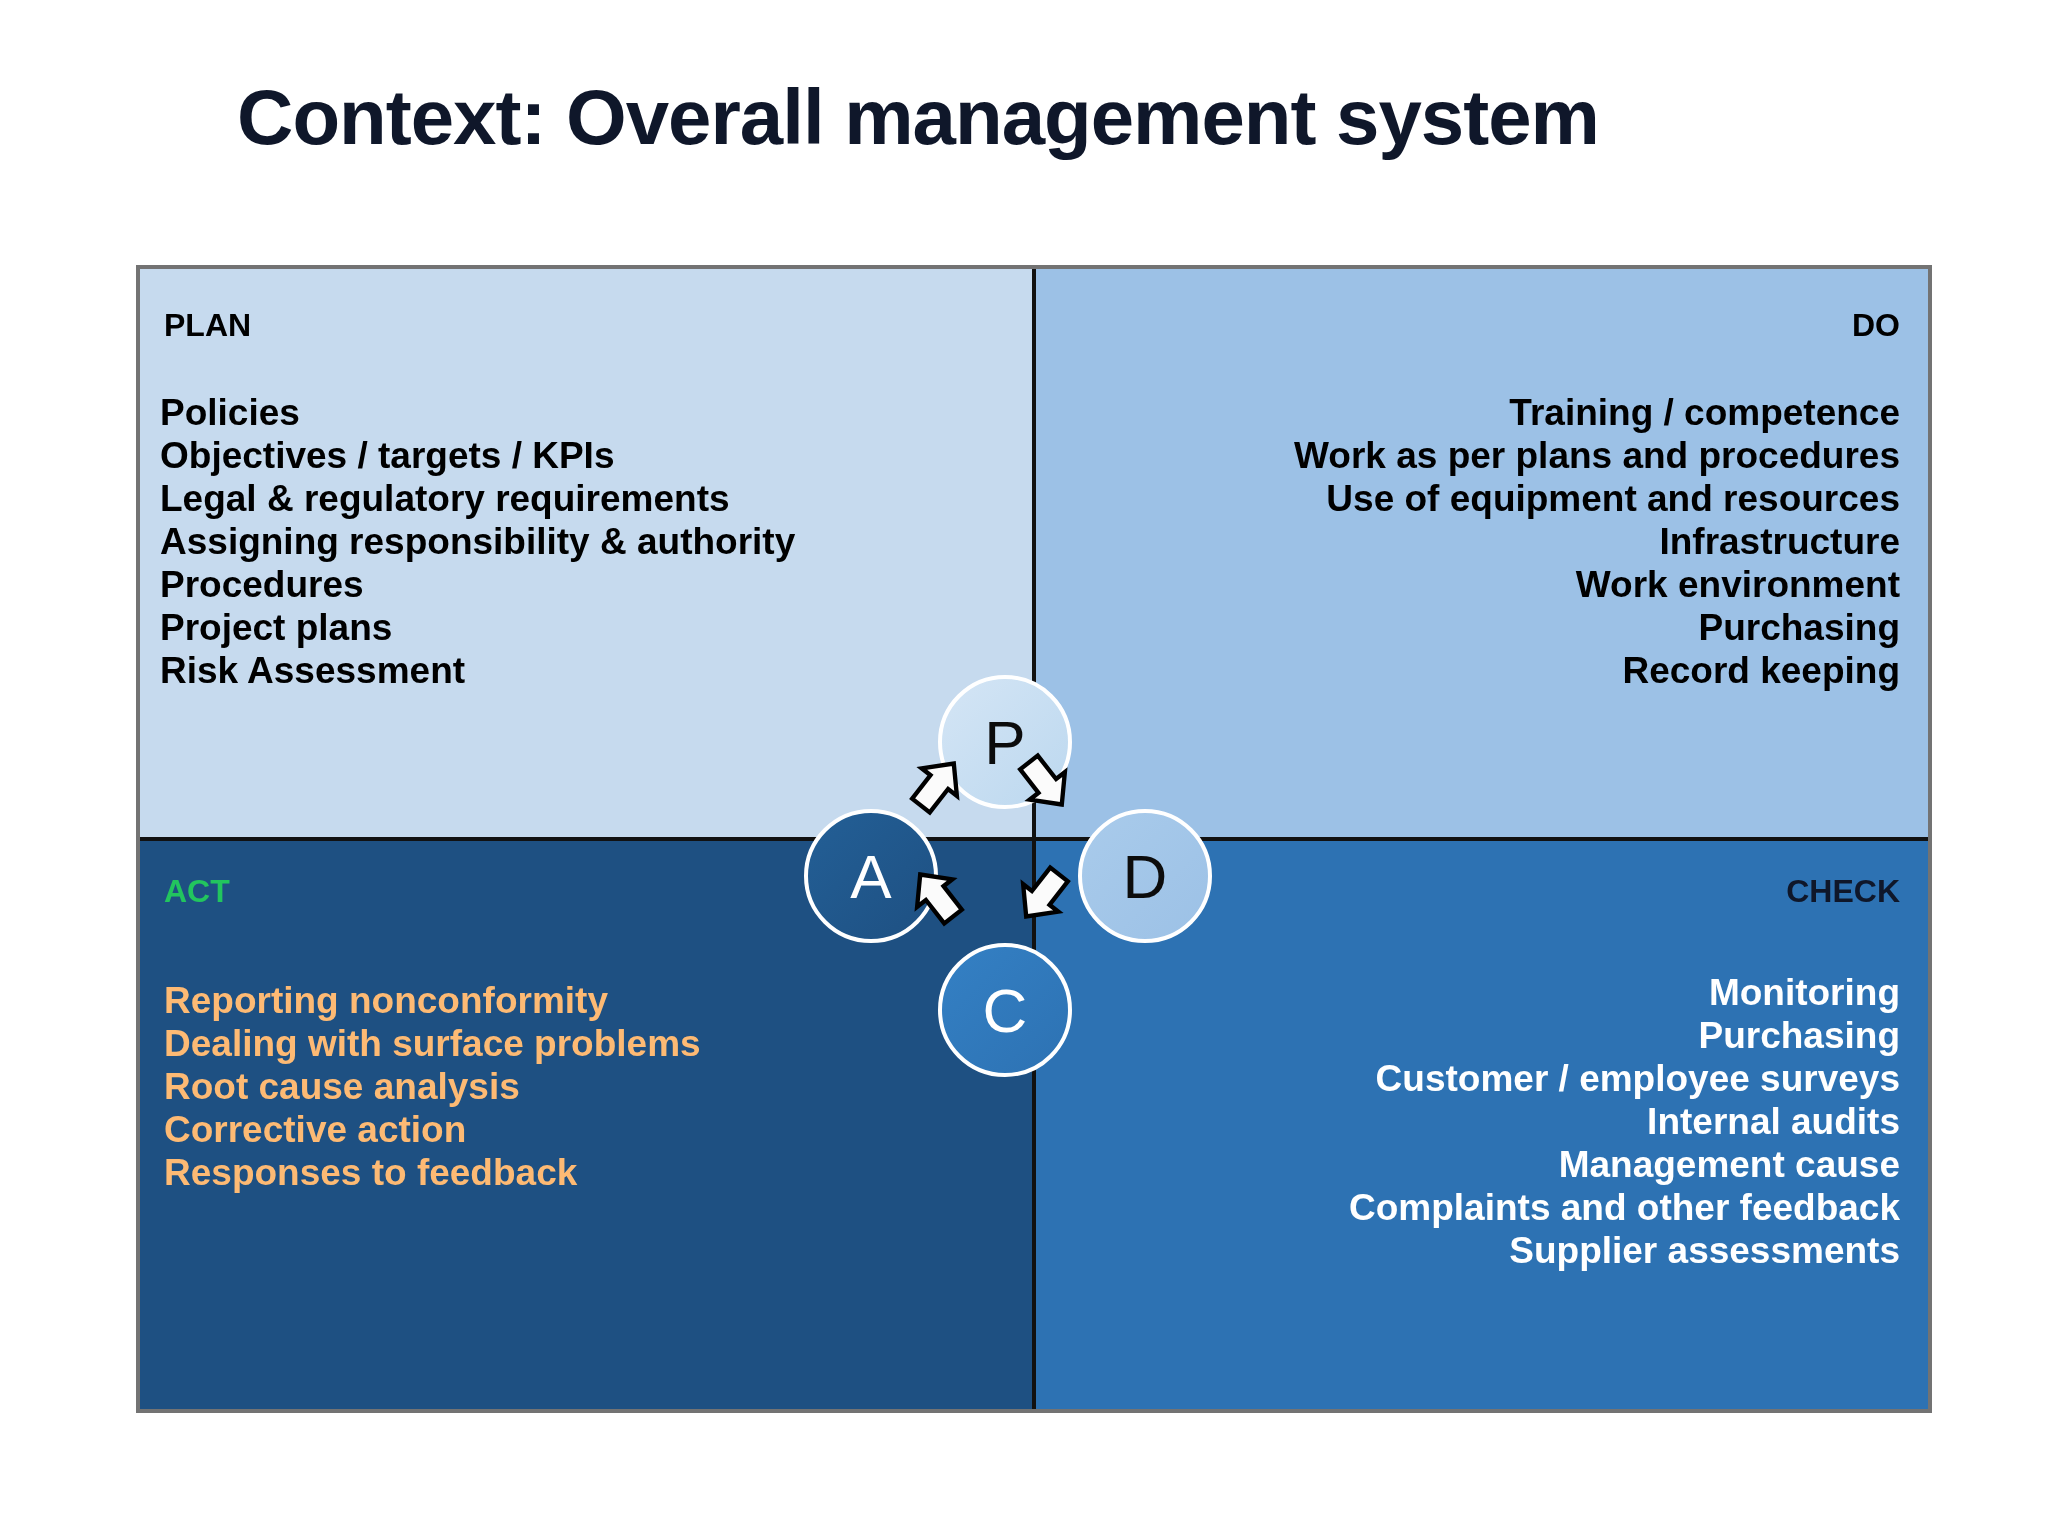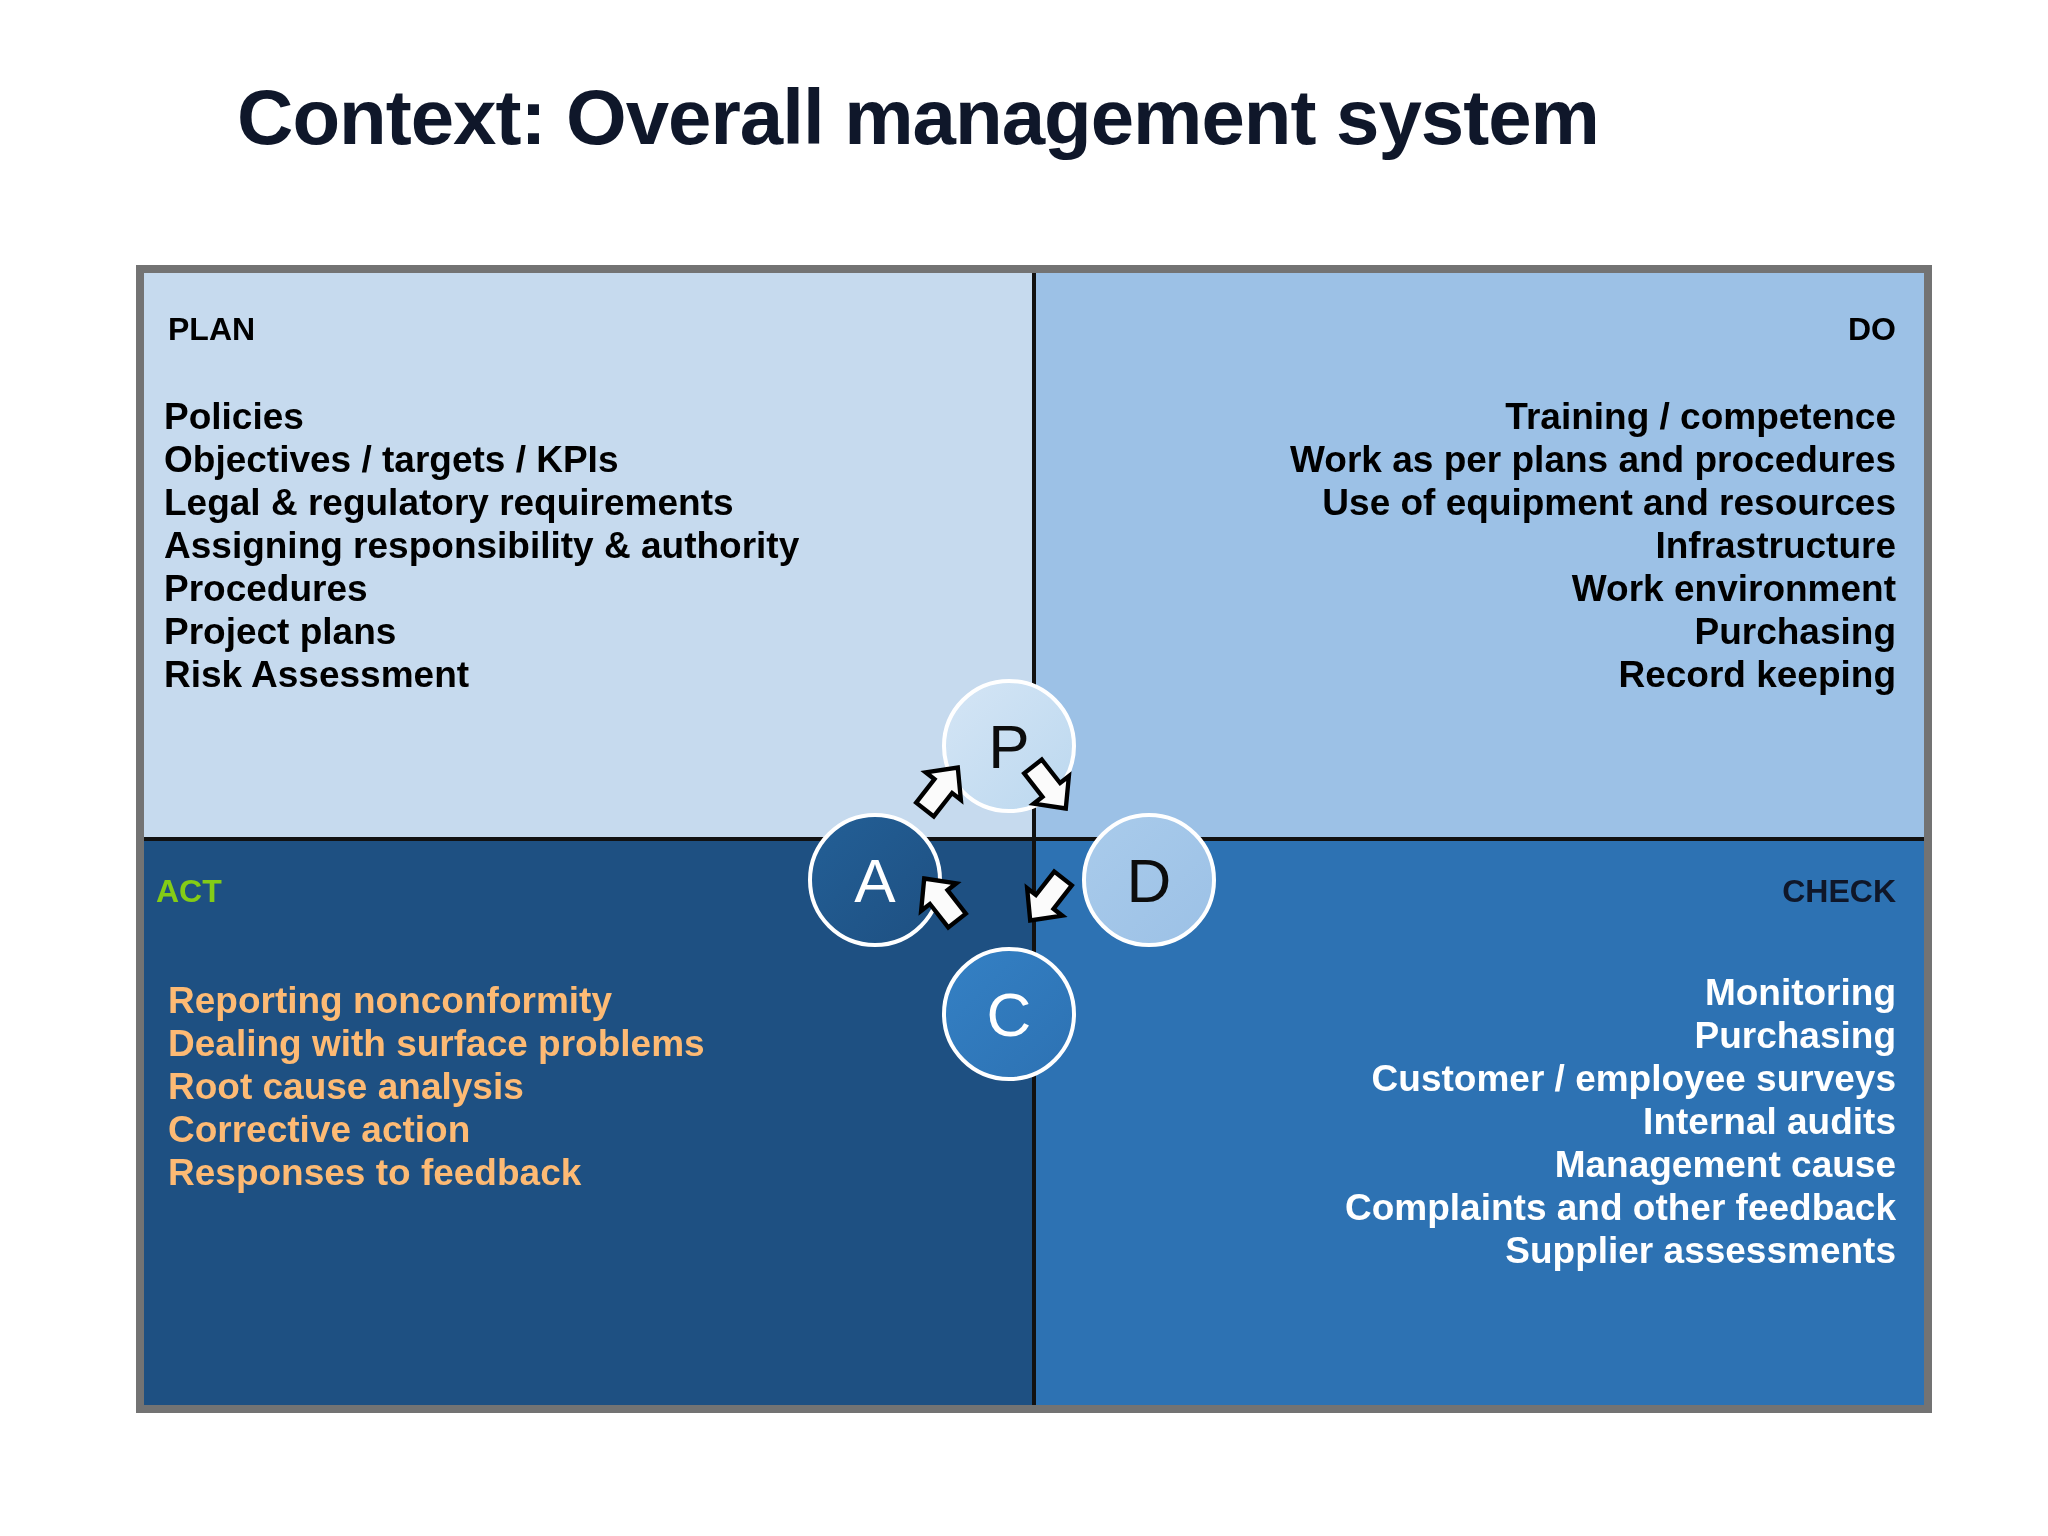--- a/index.html
+++ b/index.html
@@ -30,21 +30,21 @@
     white-space: nowrap;
   }
 
   
   #matrix {
     position: absolute;
     left: 136px;
     top: 265px;
     width: 1796px;
     height: 1148px;
-    border: 8px solid #737373;
+    border: 4px solid #737373;
     box-sizing: border-box;
   }
 
   .quadrant {
     position: absolute;
     box-sizing: border-box;
     overflow: hidden;
   }
   .q-plan  { left: 0;     top: 0;     width: 50%; height: 50%; }
   .q-do    { left: 50%;   top: 0;     width: 50%; height: 50%; }
@@ -91,21 +91,21 @@
 
   
   .q-plan .q-heading { left: 24px; top: 40px;  color: #000; }
   .q-plan .q-list    { left: 20px; top: 122px; color: #000; text-align: left; }
 
   
   .q-do .q-heading { right: 28px; top: 40px;  color: #000; }
   .q-do .q-list    { right: 28px; top: 122px; color: #000; text-align: right; }
 
   
-  .q-act .q-heading { left: 12px; top: 36px;  color: #84cc16; text-align: center; }
+  .q-act .q-heading { left: 24px; top: 36px;  color: #22c55e; text-align: center; }
   .q-act .q-list    { left: 24px; top: 116px; color: #fdba74; text-align: left; margin-top: 24px; }
 
   
   .q-check .q-heading { right: 28px; top: 36px;  color: #0f172a; }
   .q-check .q-list    { right: 28px; top: 132px; color: #ffffff; text-align: right; }
 
   
   #pdca-cycle {
     position: absolute;
     left: 0;

